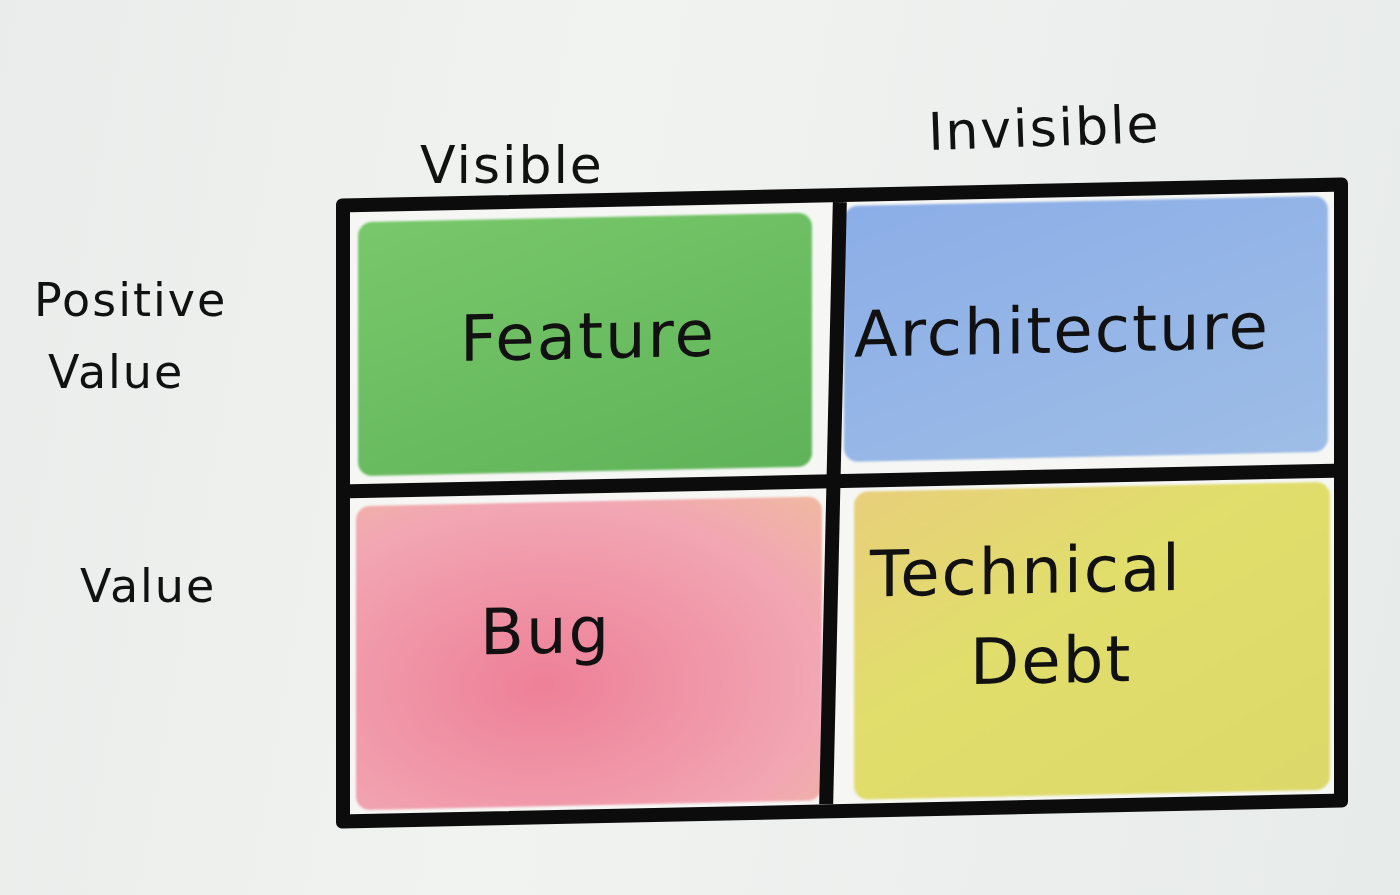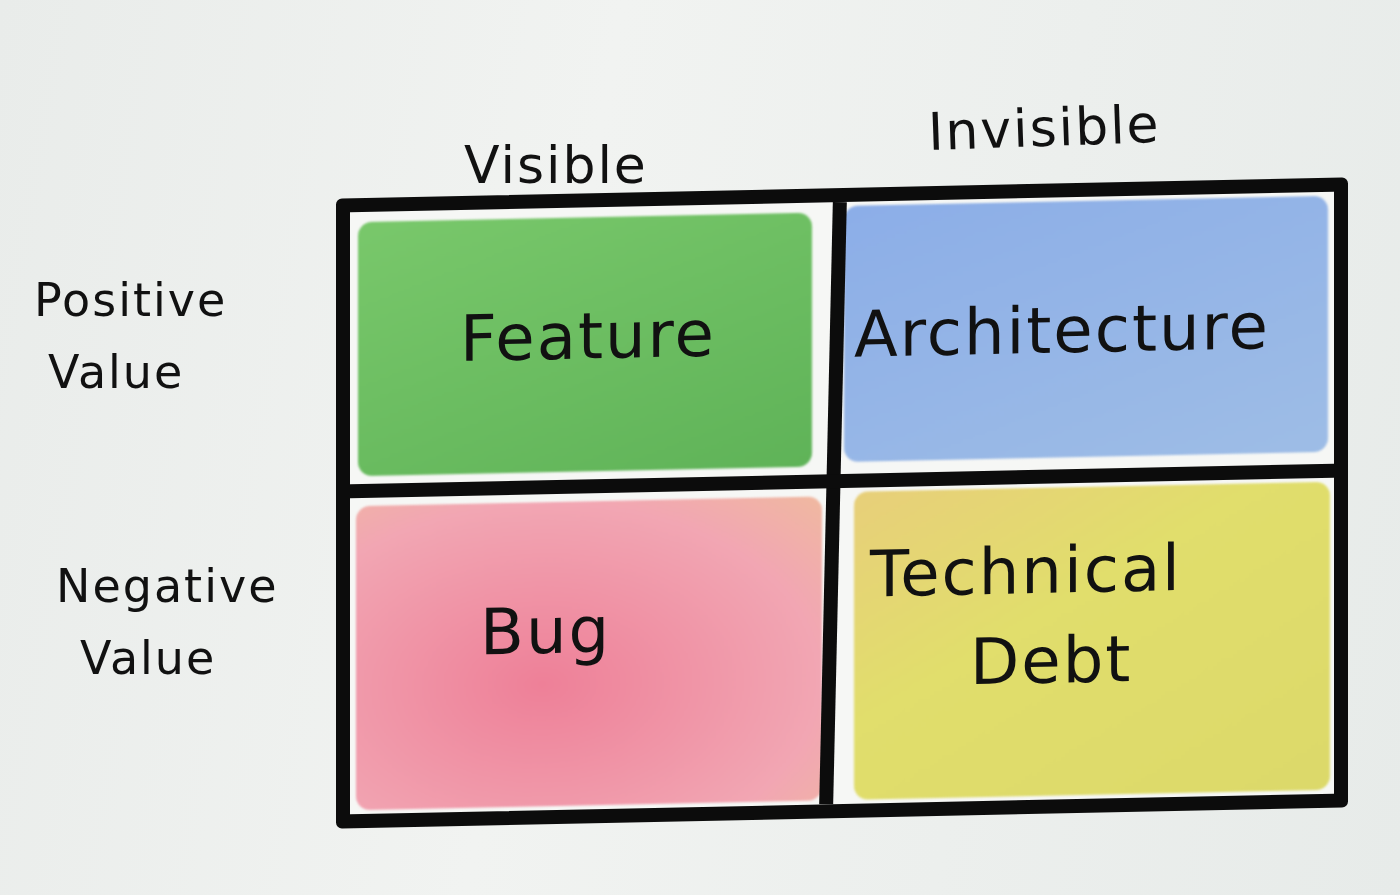--- a/index.html
+++ b/index.html
@@ -21,29 +21,28 @@
   }
   .cell { position:absolute; box-sizing:border-box; }
   .cell .wash { position:absolute; border-radius:14px; filter: blur(1px); }
   .cell .txt { position:absolute; font-size:64px; color:#111; letter-spacing:2px; }
   .vline { position:absolute; left:476px; top:0; width:14px; height:100%; background:#0c0c0c; transform: rotate(1.3deg); }
   .hline { position:absolute; left:0; top:272px; width:100%; height:14px; background:#0c0c0c; }
 </style>
 </head>
 <body>
 
-<div class="hand col-label" style="left:464px; top:135px;">Visible</div>
+<div class="hand col-label" style="left:420px; top:135px;">Visible</div>
 <div class="hand col-label" style="left:928px; top:98px; transform:rotate(-2deg);">Invisible</div>
 
 <div class="hand row-label" style="left:34px; top:264px;">
   <div>Positive</div>
   <div style="padding-left:14px;">Value</div>
 </div>
 <div class="hand row-label" style="left:56px; top:550px;">
-  <div>Negative</div>
   <div style="padding-left:24px;">Value</div>
 </div>
 
 <div class="grid">
 
   <div class="cell" style="left:0; top:0; width:476px; height:272px;">
     <div class="wash" style="left:8px; top:10px; right:14px; bottom:8px; background:linear-gradient(160deg,#79c86b,#5fb358);"></div>
     <div class="txt" style="left:110px; top:92px;">Feature</div>
   </div>
 

